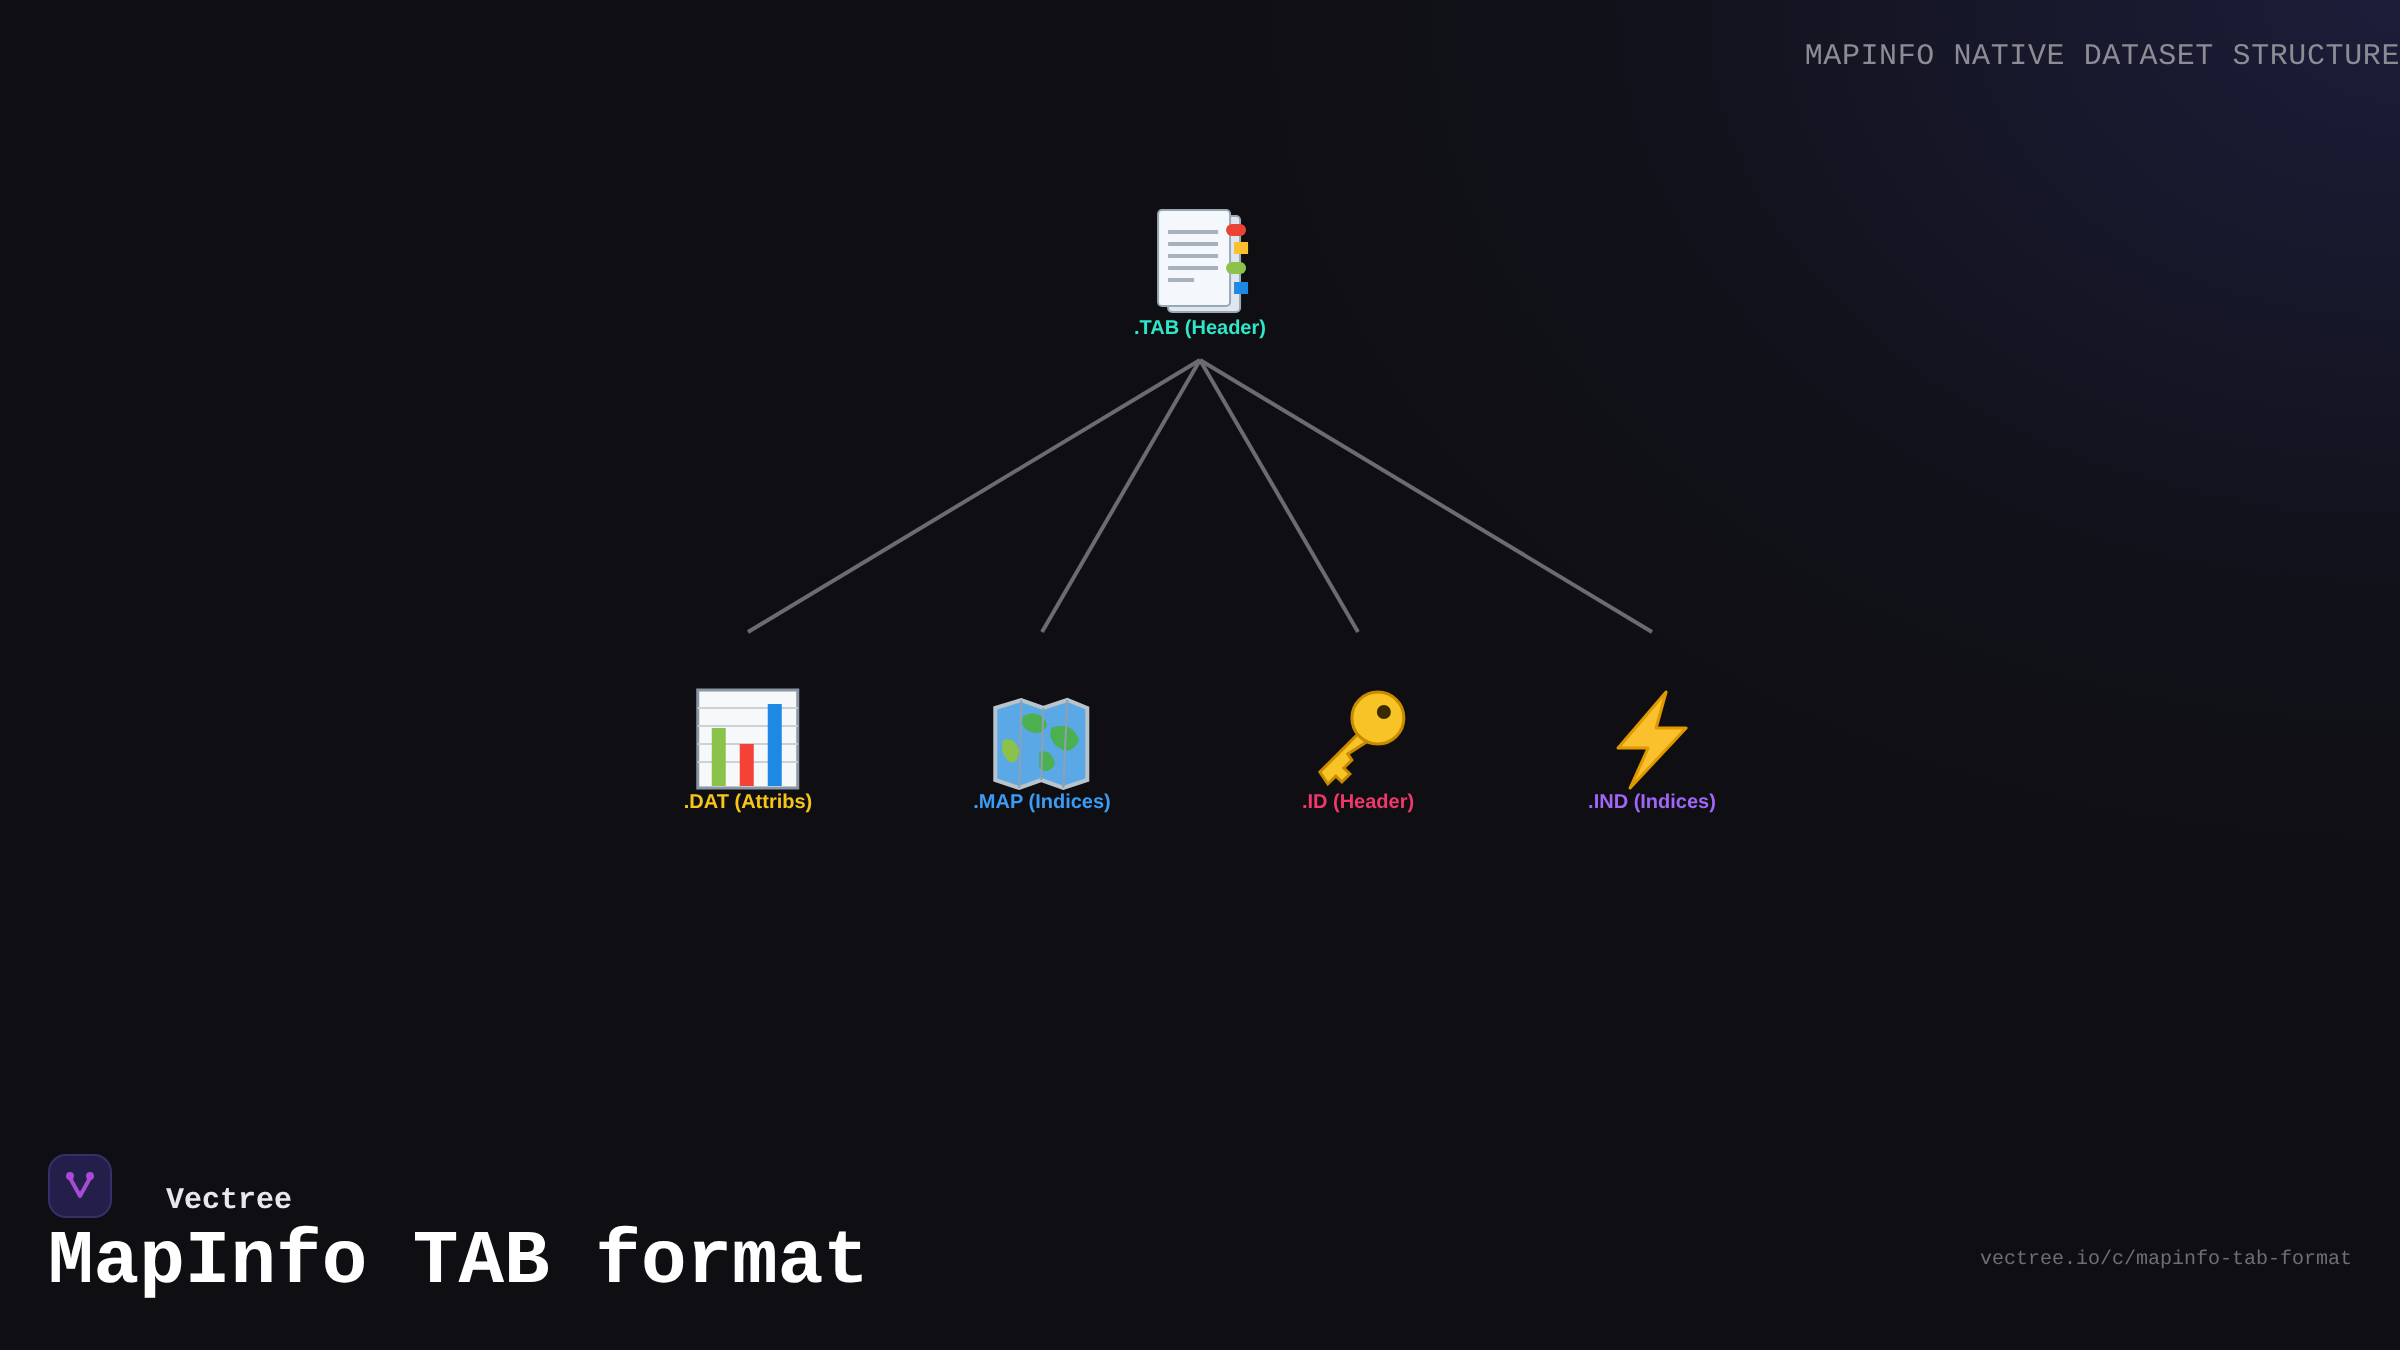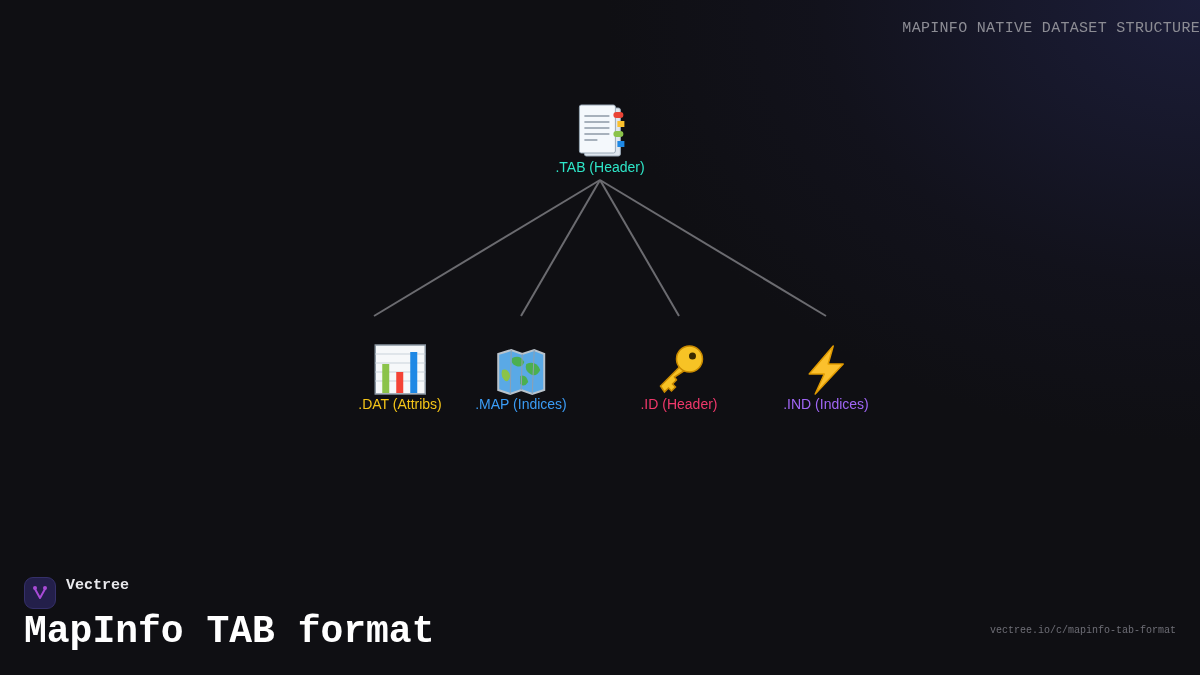--- a/index.html
+++ b/index.html
@@ -15,22 +15,22 @@
       pointer-events:none;
     }
     .top-title {
       position:absolute; top:20px; left:0; width:1200px; text-align:right;
       font-family:"Liberation Mono", monospace; font-size:15px; color:#8c8c94;
       letter-spacing:0.3px;
     }
     svg.links { position:absolute; left:0; top:0; }
     .node { position:absolute; text-align:center; transform:translateX(-50%); white-space:nowrap; }
     .node .icon { display:block; margin:0 auto; }
-    .node .label { font-weight:normal; font-size:14px; display:block; }
-    .brand { position:absolute; left:24px; top:577px; display:flex; align-items:flex-start; }
+    .node .label { font-weight:bold; font-size:10px; display:block; }
+    .brand { position:absolute; left:24px; top:577px; display:flex; align-items:flex-end;gap:17px; }
     .brand-logo {
       width:32px; height:32px; border-radius:9px; background:#231f4a;
       border:1px solid #35306a; box-sizing:border-box; display:flex; align-items:center; justify-content:center;
     }
     .brand-name {
       margin-left:10px; font-family:"Liberation Mono", monospace; font-weight:bold;
       font-size:15px; color:#e8e8ec;
     }
     .main-title {
       position:absolute; left:24px; top:610px;
@@ -69,21 +69,21 @@
       <line x1="11" y1="37" x2="24" y2="37"></line>
     </g>
     <rect x="40" y="9" width="10" height="6" rx="3" fill="#ea4335"></rect>
     <rect x="44" y="18" width="7" height="6" fill="#fbc02d"></rect>
     <rect x="40" y="28" width="10" height="6" rx="3" fill="#8bc34a"></rect>
     <rect x="44" y="38" width="7" height="6" fill="#1e88e5"></rect>
   </svg>
   <span class="label" style="color:#2ee6c8;">.TAB (Header)</span>
 </div>
 
-<div class="node" style="left:374px; top:344px;margin-left:26px;">
+<div class="node" style="left:374px; top:344px;">
   <svg class="icon" width="54" height="52" viewBox="0 0 54 52">
     <rect x="2" y="1" width="50" height="49" fill="#f6f8fa" stroke="#8a96a2" stroke-width="1.5"></rect>
     <g stroke="#c9d2da" stroke-width="1">
       <line x1="2" y1="10" x2="52" y2="10"></line>
         <line x1="2" y1="19" x2="52" y2="19"></line>
       <line x1="2" y1="28" x2="52" y2="28"></line>
         <line x1="2" y1="37" x2="52" y2="37"></line>
     </g>
     <rect x="9" y="20" width="7" height="29" fill="#8bc34a"></rect>
     <rect x="23" y="28" width="7" height="21" fill="#f44336"></rect>

